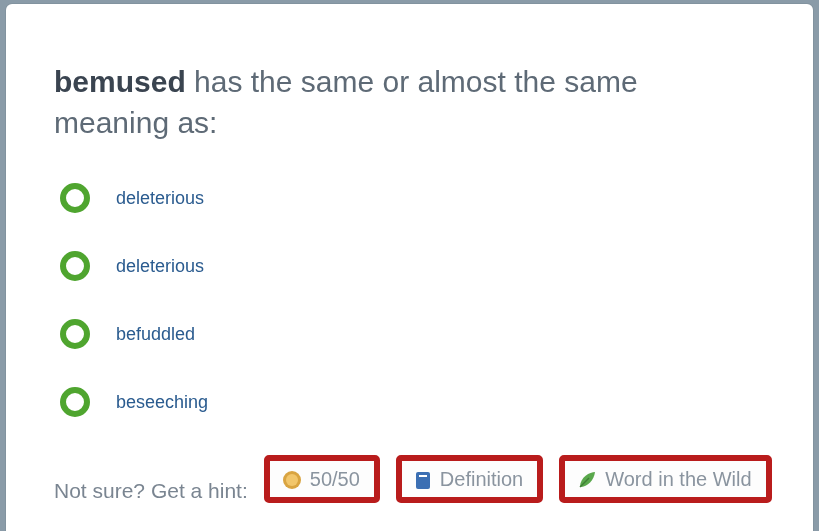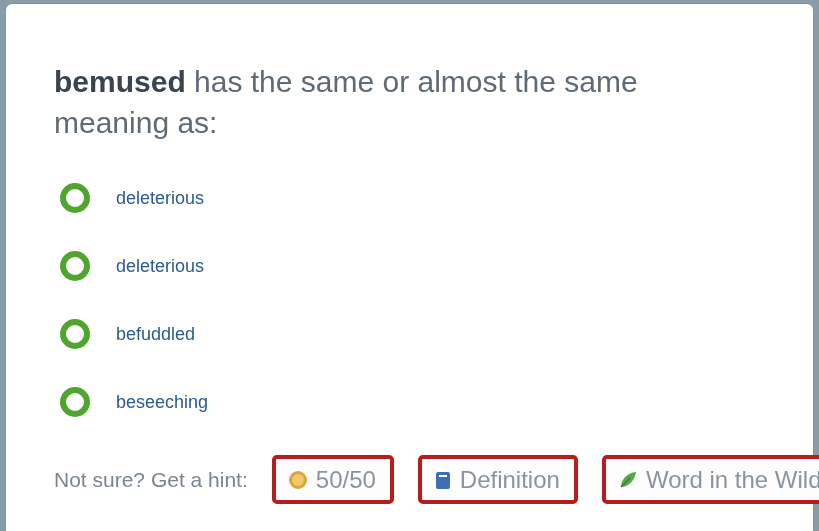--- a/index.html
+++ b/index.html
@@ -49,38 +49,38 @@
     flex-shrink: 0;
     margin-right: 26px;
   }
   .option-text {
     font-size: 18px;
     color: #2a5b8f;
     font-weight: 400;
   }
   .hint-row {
     display: flex;
-    align-items: center;
-    gap: 24px;
+    align-items: flex-end;
+    gap: 16px;
     margin-top: 8px;
     padding-left: 0;
   }
   .hint-label {
     font-size: 21px;
     color: #7a8591;
     white-space: nowrap;
   }
   .hint-btn {
     display: inline-flex;
     align-items: center;
     gap: 8px;
-    border: 4px solid #b91c1c;
+    border: 6px solid #b91c1c;
     border-radius: 5px;
     padding: 7px 14px 6px 12px;
-    font-size: 24px;
+    font-size: 20px;
     color: #8a949f;
     background: #fdfdfd;
     cursor: pointer;
     white-space: nowrap;
   }
   .hint-btn svg { display: block; }
 </style>
 </head>
 <body>
 

